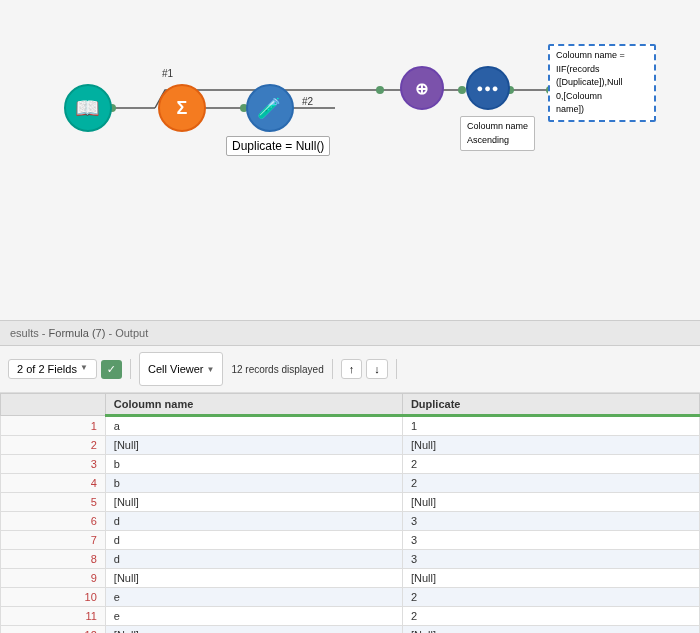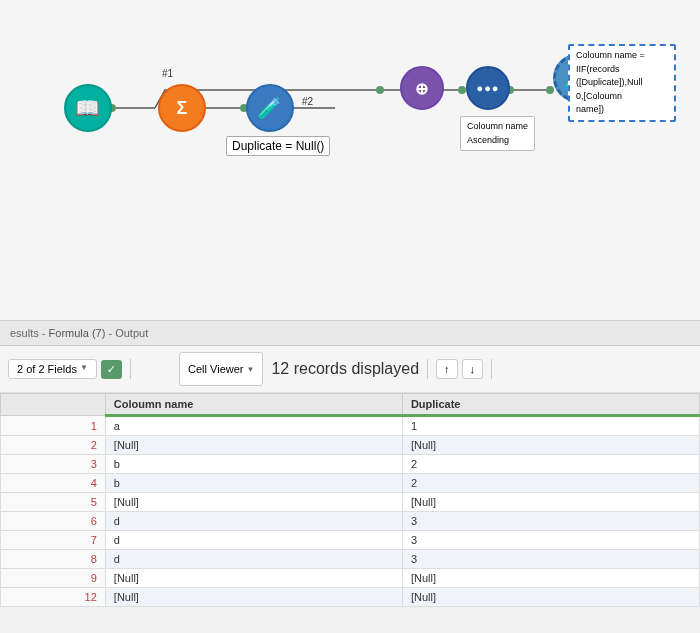--- a/index.html
+++ b/index.html
@@ -104,25 +104,24 @@
     .viewer-btn {
       display: flex;
       align-items: center;
       gap: 3px;
       background: white;
       border: 1px solid #ccc;
       border-radius: 3px;
       padding: 10px 8px;
       cursor: pointer;
       font-size: 11px;
-      margin-left: 40px;
     }
 
     .records-label {
-      font-size: 16px;
+      font-size: 10px;
       color: #333;
       margin-left: 4px;
     }
 
     .nav-btn {
       background: white;
       border: 1px solid #ccc;
       border-radius: 3px;
       padding: 3px 7px;
       cursor: pointer;
@@ -246,21 +245,21 @@
     <div>Ascending</div>
   </div>
 
   <div style="position:absolute; top:54px; left:553px;">
     <div class="node node-formula" style="width:48px; height:48px; border-radius:50%;">
       <span style="font-size:20px;">🧪</span>
     </div>
     <div style="position:absolute; top:-2px; left:52px; font-size:8px; color:#555;">▶</div>
   </div>
 
-  <div style="position:absolute; top:44px; left:568px; background:white; border:2px dashed #3377cc; padding:3px 6px; font-size:9px; line-height:1.5; border-radius:2px; width:108px;">
+  <div style="position:absolute; top:44px; left:548px; background:white; border:2px dashed #3377cc; padding:3px 6px; font-size:9px; line-height:1.5; border-radius:2px; width:108px;">
     <div>Coloumn name =</div>
     <div>IIF(records</div>
     <div>([Duplicate]),Null</div>
     <div>0,[Coloumn</div>
     <div>name])</div>
   </div>
 </div>
 
 <div class="panel-divider"></div>
 
@@ -340,20 +339,30 @@
             <td class="col-record">8</td>
             <td>d</td>
             <td>3</td>
           </tr>
           <tr class="row-odd">
             <td class="col-record">9</td>
             <td class="null-val">[Null]</td>
             <td class="null-val">[Null]</td>
           </tr>
           <tr class="row-even">
+            <td class="col-record">10</td>
+            <td>e</td>
+            <td>2</td>
+          </tr>
+          <tr class="row-odd">
+            <td class="col-record">11</td>
+            <td>e</td>
+            <td>2</td>
+          </tr>
+          <tr class="row-even">
             <td class="col-record">12</td>
             <td class="null-val">[Null]</td>
             <td class="null-val">[Null]</td>
           </tr>
         </tbody>
     </table>
   </div>
 
 </div>
 

